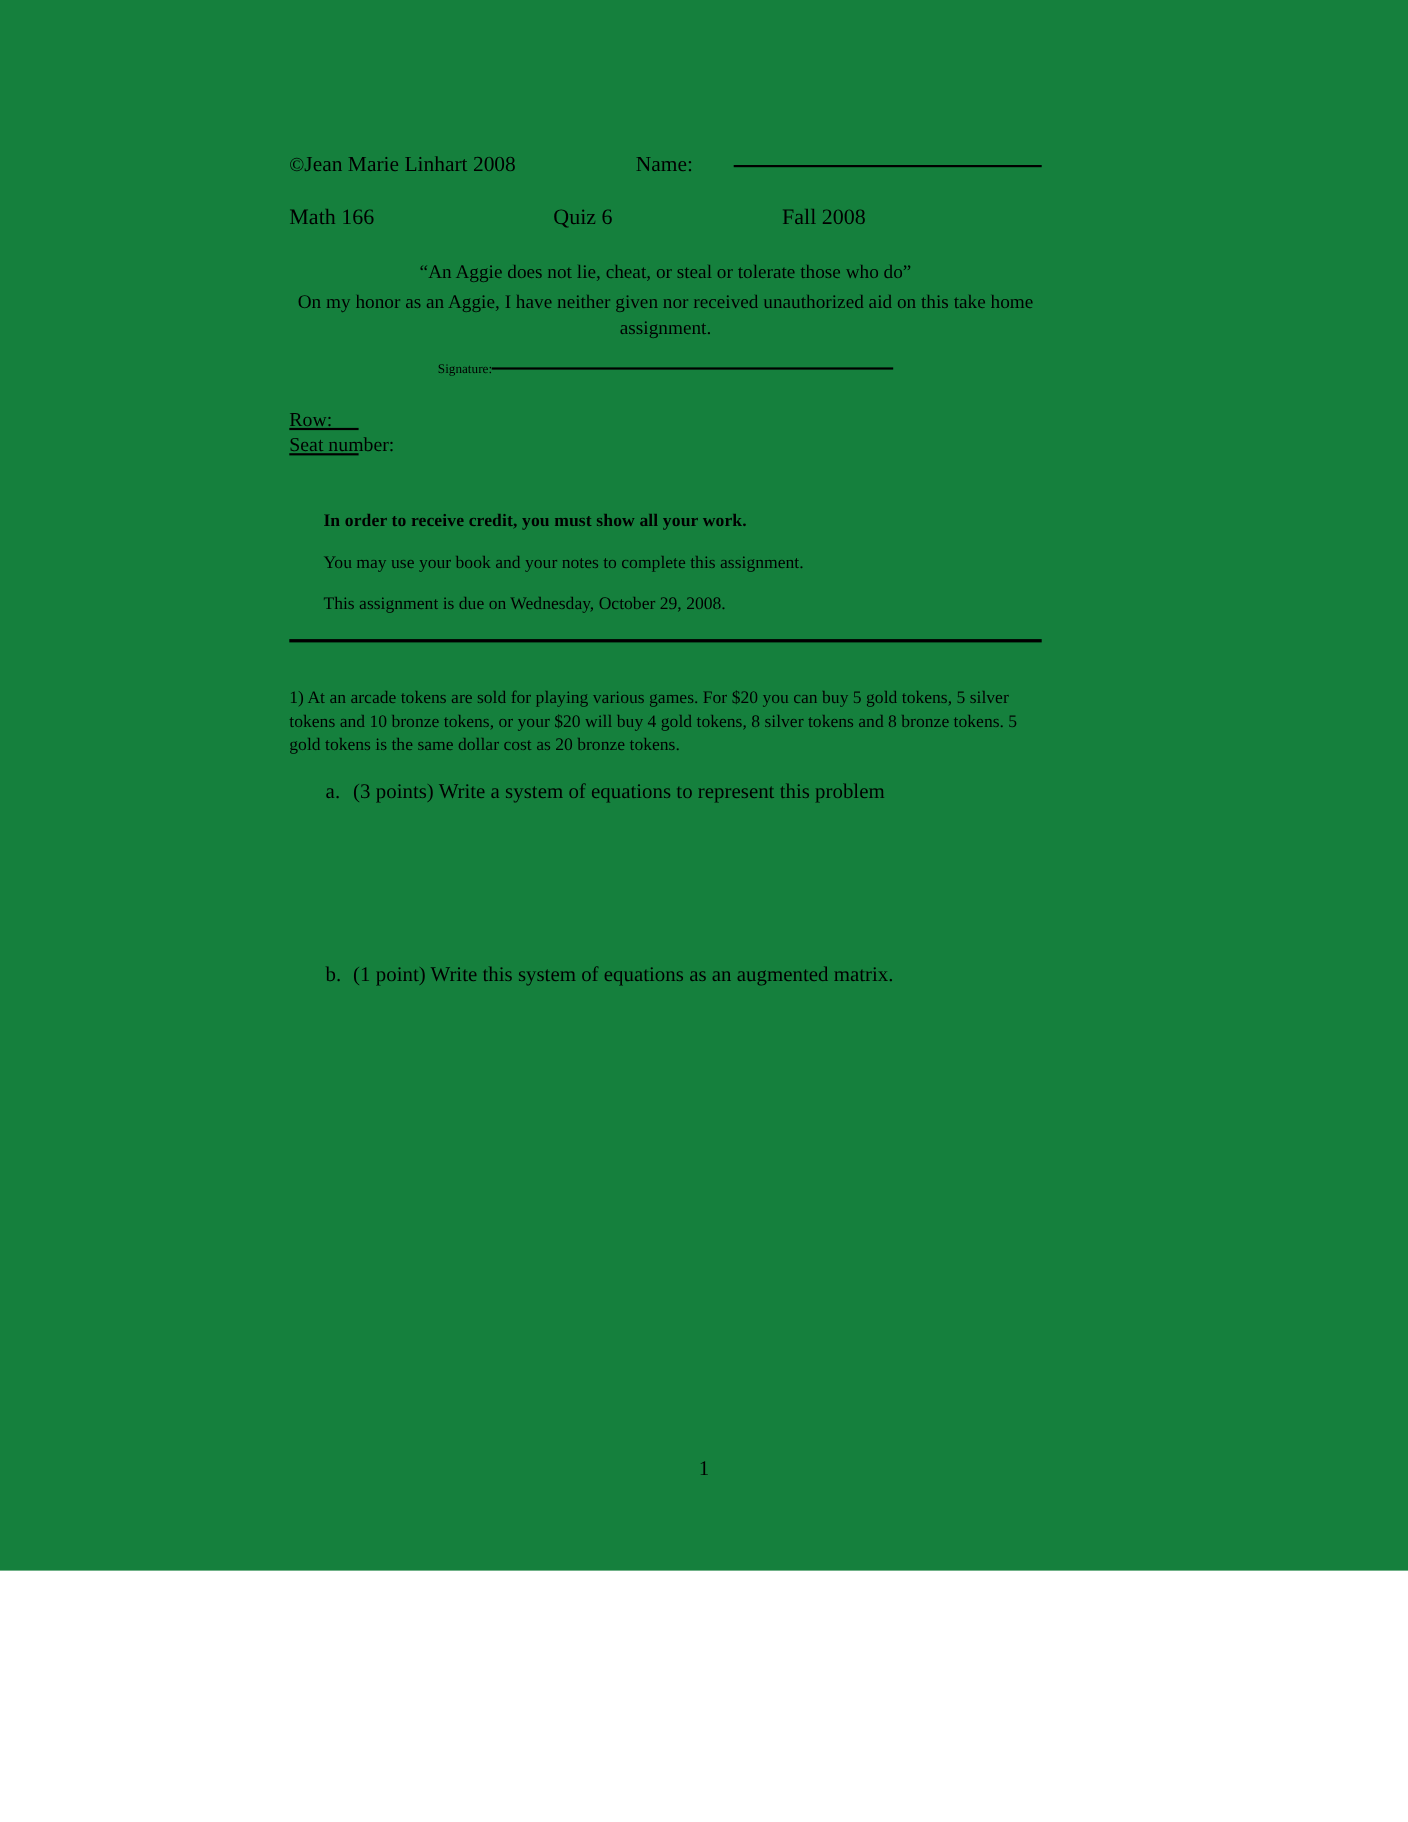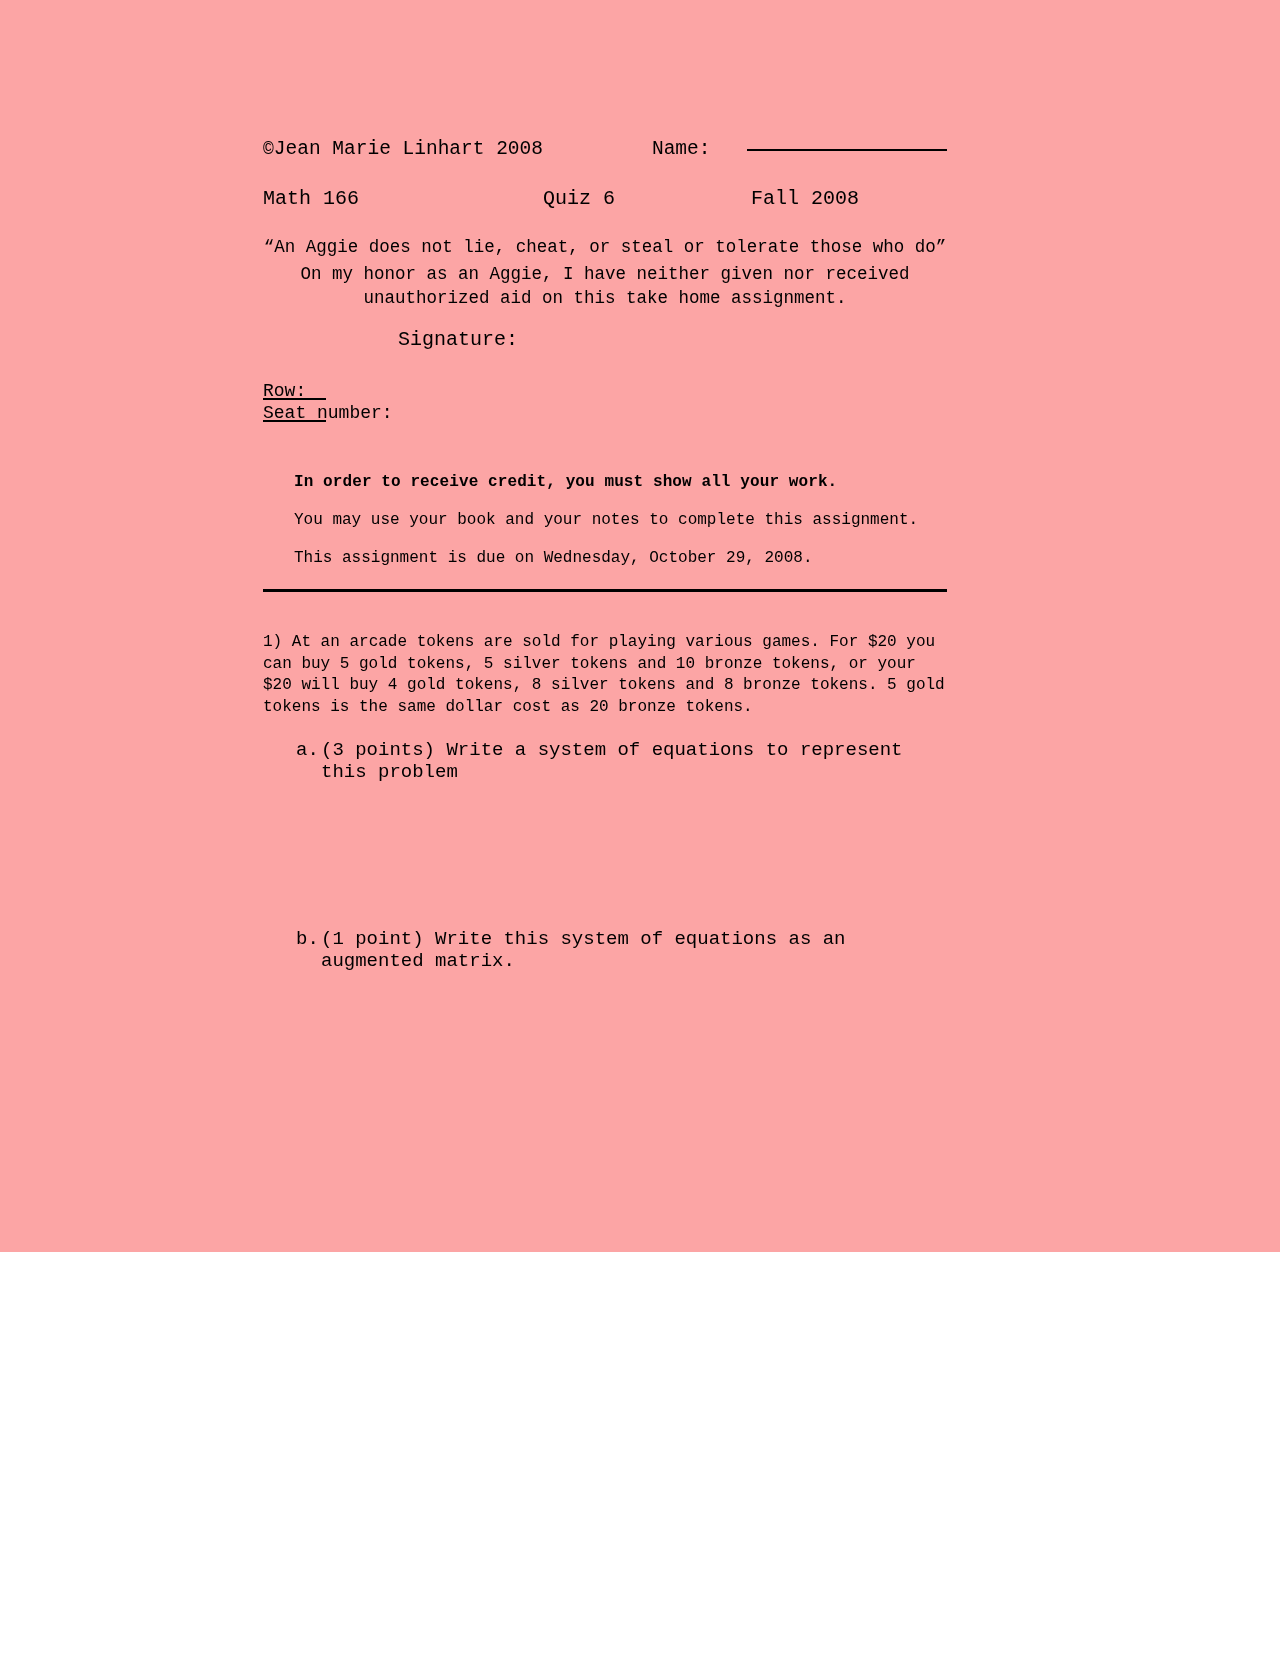--- a/index.html
+++ b/index.html
@@ -3,24 +3,24 @@
 <meta charset="utf-8">
 <style>
   html, body {
     margin: 0;
     padding: 0;
     background: #ffffff;
   }
   .page {
     position: relative;
     width: 1280px;
-    height: 1252px;
+    height: 1428px;
     margin: 0 auto;
-    background: #fca5a5;
-    font-family: Liberation Mono, monospace;
+    background: #15803d;
+    font-family: Liberation Serif, serif;
     color: #000000;
     overflow: hidden;
   }
   .content {
     position: absolute;
     left: 263px;
     top: 138px;
     width: 684px;
   }
 
@@ -53,42 +53,41 @@
     position: relative;
     top: -3px;
   }
 
   .course-row {
     display: flex;
     font-size: 20px;
     margin-top: 26px;
   }
   .course-row .c1 { width: 240px; }
-  .course-row .c2 { width: 208px; margin-left: 40px; }
+  .course-row .c2 { width: 208px; }
   .course-row .c3 { }
 
   
   .honor {
     margin-top: 26px;
     font-size: 17.5px;
     text-align: center;
     line-height: 1.32;
   }
   .honor .q { display: block; }
   .honor .body { display: block; margin-top: 4px; }
 
   
   .sig-row {
     display: flex;
     align-items: baseline;
-    font-size: 20px;
+    font-size: 12px;
     margin-top: 18px;
     padding-left: 135px;
     padding-right: 135px;
-    flex-direction: column;
   }
   .sig-label { white-space: nowrap; }
   .sig-rule {
     flex: 1;
     border-bottom: 2.2px solid #000;
     position: relative;
     top: -3px;
   }
 
   

